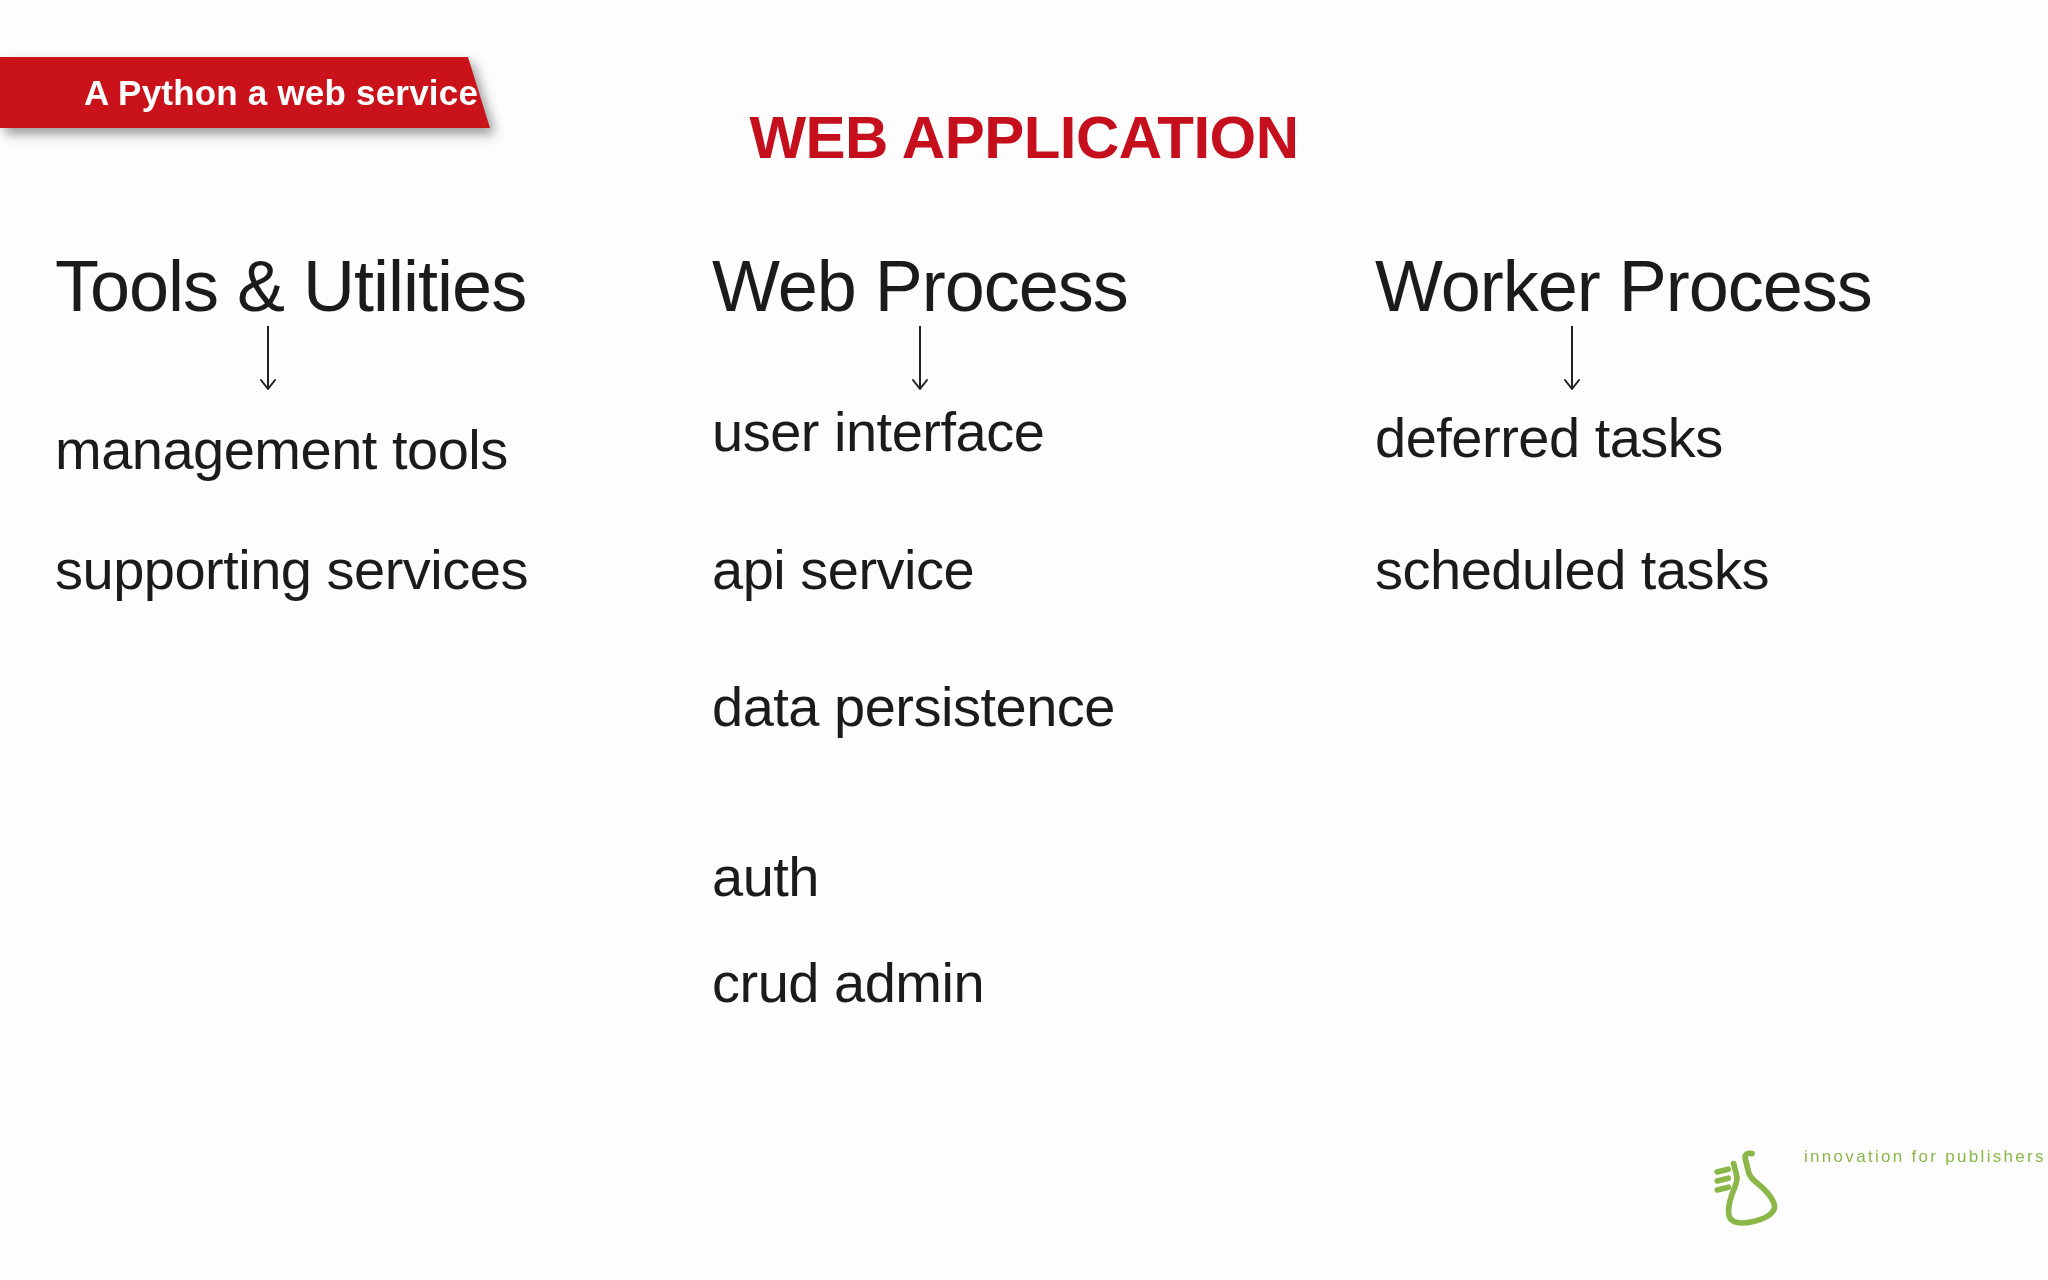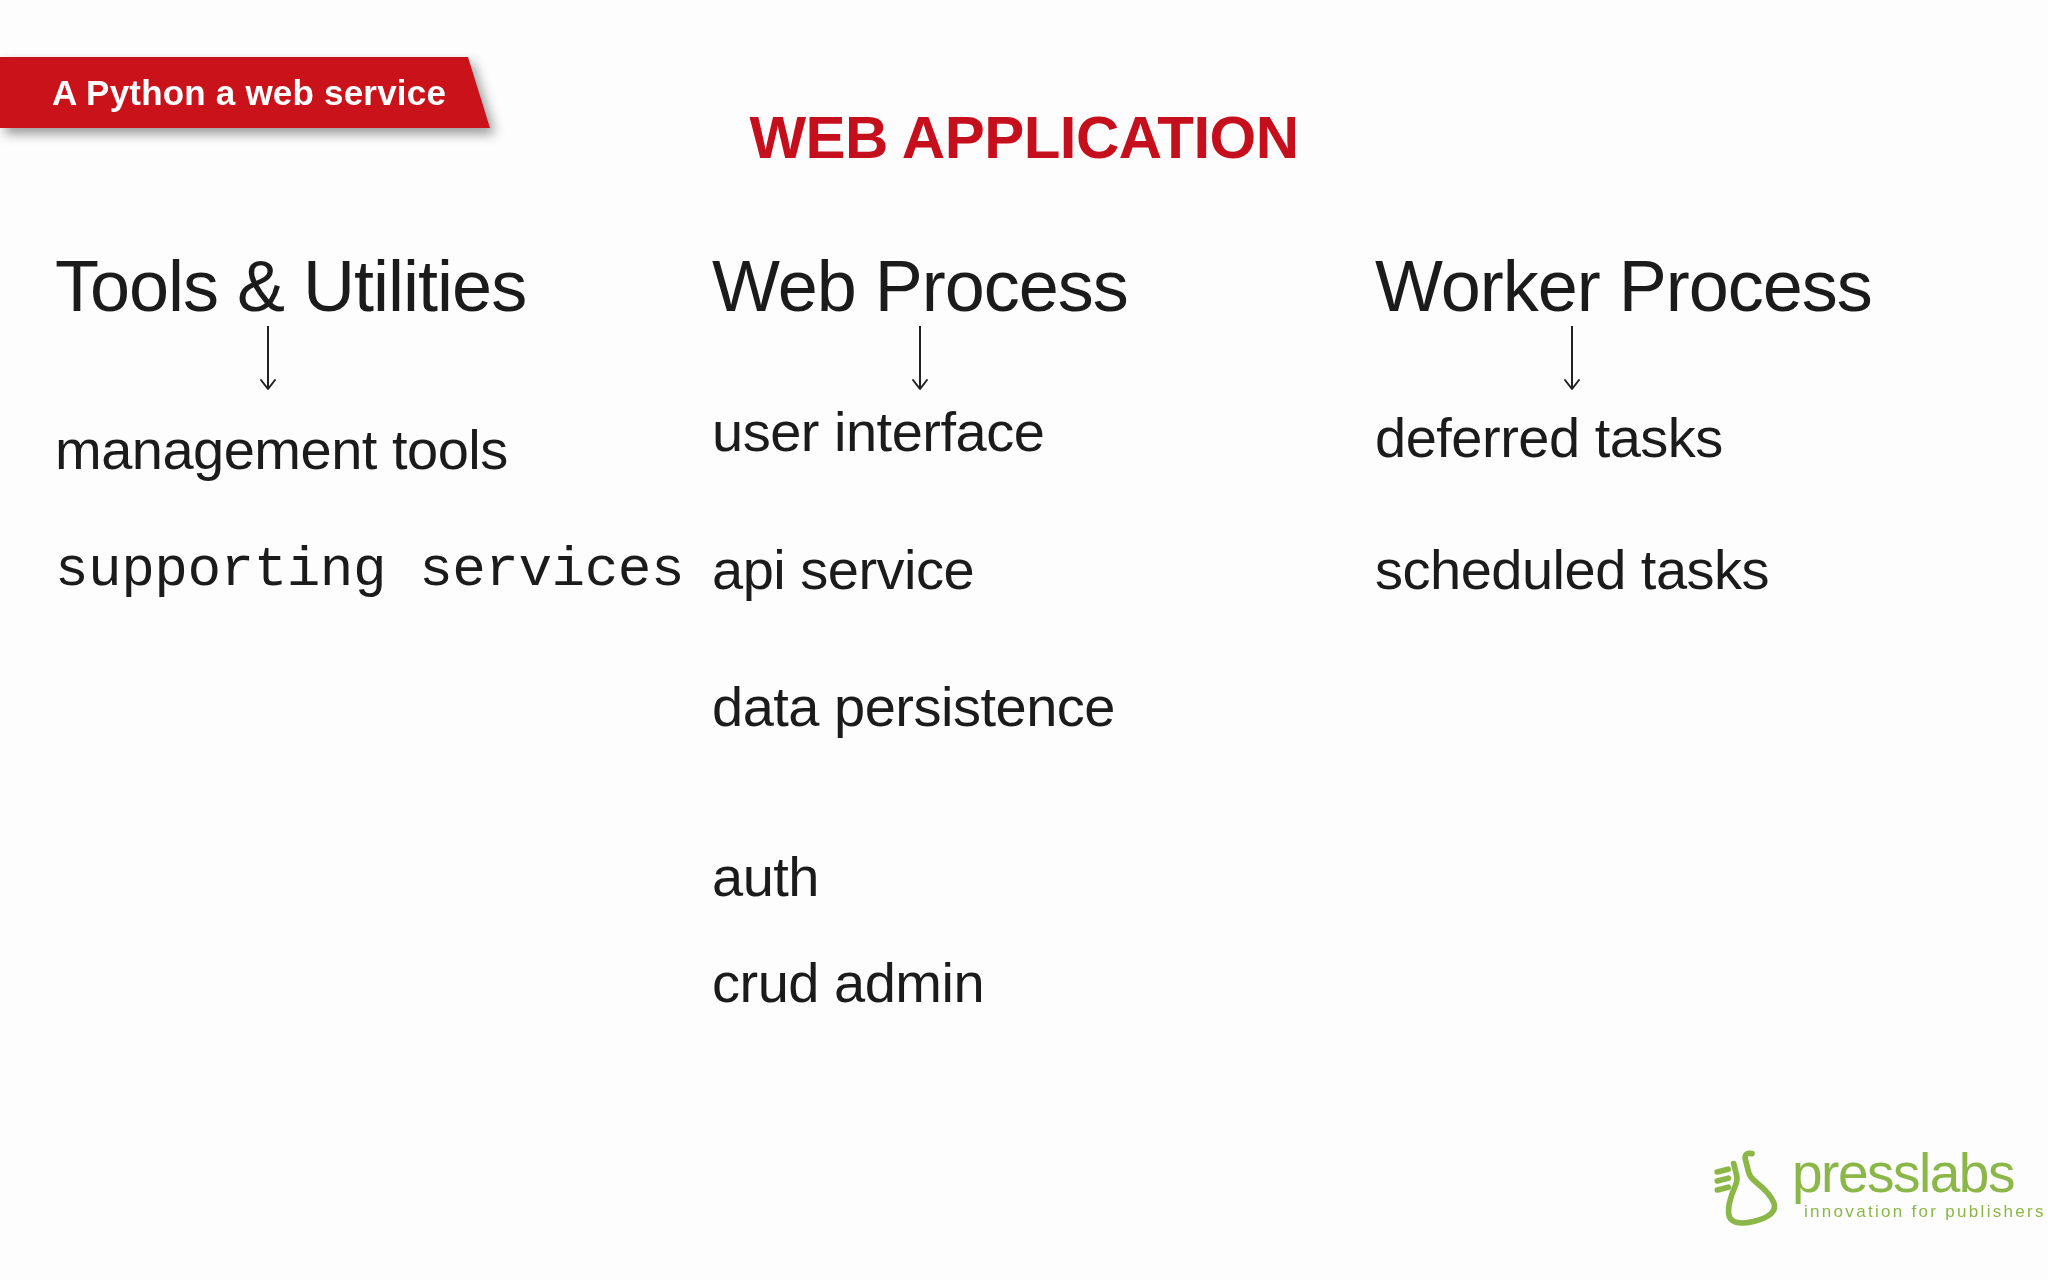--- a/index.html
+++ b/index.html
@@ -26,21 +26,21 @@
     height: 71px;
     background: var(--accent-red, #c9121a);
     clip-path: polygon(0 0, 95.5% 0, 100% 100%, 0 100%);
     display: flex;
     align-items: center;
   }
   .ribbon-label {
     color: #ffffff;
     font-size: 35px;
     font-weight: 700;
-    padding-left: 52px;
+    padding-left: 84px;
     white-space: nowrap;
     letter-spacing: 0.2px;
   }
 
   
   .slide-title {
     position: absolute;
     left: 0; top: 103px;
     width: 100%;
     text-align: center;
@@ -125,21 +125,21 @@
   <div class="slide-title">WEB APPLICATION</div>
 
   <div class="columns" id="columns">
       <div class="col col-0">
         <div class="col-header">Tools &amp; Utilities</div>
         <svg class="down-arrow arrow-0" viewBox="0 0 22 66">
           <line x1="11" y1="0" x2="11" y2="62" stroke="#222222" stroke-width="2"></line>
           <polyline points="4,54 11,63 18,54" fill="none" stroke="#222222" stroke-width="2" stroke-linecap="round" stroke-linejoin="round"></polyline>
         </svg>
         <div class="col-item" style="top: 172px;">management tools</div>
-        <div class="col-item" style="top: 291.7px; font-family: Liberation Mono, monospace;">supporting services</div>
+        <div class="col-item" style="top: 291.7px;">supporting services</div>
       </div>
       <div class="col col-1">
         <div class="col-header">Web Process</div>
         <svg class="down-arrow arrow-1" viewBox="0 0 22 66">
           <line x1="11" y1="0" x2="11" y2="62" stroke="#222222" stroke-width="2"></line>
           <polyline points="4,54 11,63 18,54" fill="none" stroke="#222222" stroke-width="2" stroke-linecap="round" stroke-linejoin="round"></polyline>
         </svg>
         <div class="col-item" style="top: 154px;">user interface</div>
         <div class="col-item" style="top: 291.7px;">api service</div>
         <div class="col-item" style="top: 429.4px;">data persistence</div>
@@ -160,18 +160,17 @@
   <div class="logo">
     <svg class="flask-icon" viewBox="0 0 60 74">
       <g transform="rotate(-14 28 36)" fill="none" stroke="#8ab747" stroke-width="5.5" stroke-linecap="round" stroke-linejoin="round">
         <path d="M 41 4 C 36 1.5 33.5 3.5 33.5 8 L 33.5 21 C 33.5 25 35 27.5 38 31.5 C 44.5 40 49 48 50 55 C 51.2 63.5 43 68 27.5 68 C 12 68 3.8 63.5 5 55 C 6 48 10.5 40 17 31.5 C 20 27.5 21.5 25 21.5 21 L 21.5 9"></path>
         <line x1="4" y1="13" x2="15" y2="13"></line>
         <line x1="2" y1="21.5" x2="13" y2="21.5"></line>
         <line x1="0" y1="30" x2="11" y2="30"></line>
       </g>
     </svg>
     <div class="logo-text">
-      <div class="logo-wordmark">presslabs</div>
       <div class="logo-tagline">innovation for publishers</div>
     </div>
   </div>
 
 </div>
 
 </body></html>

